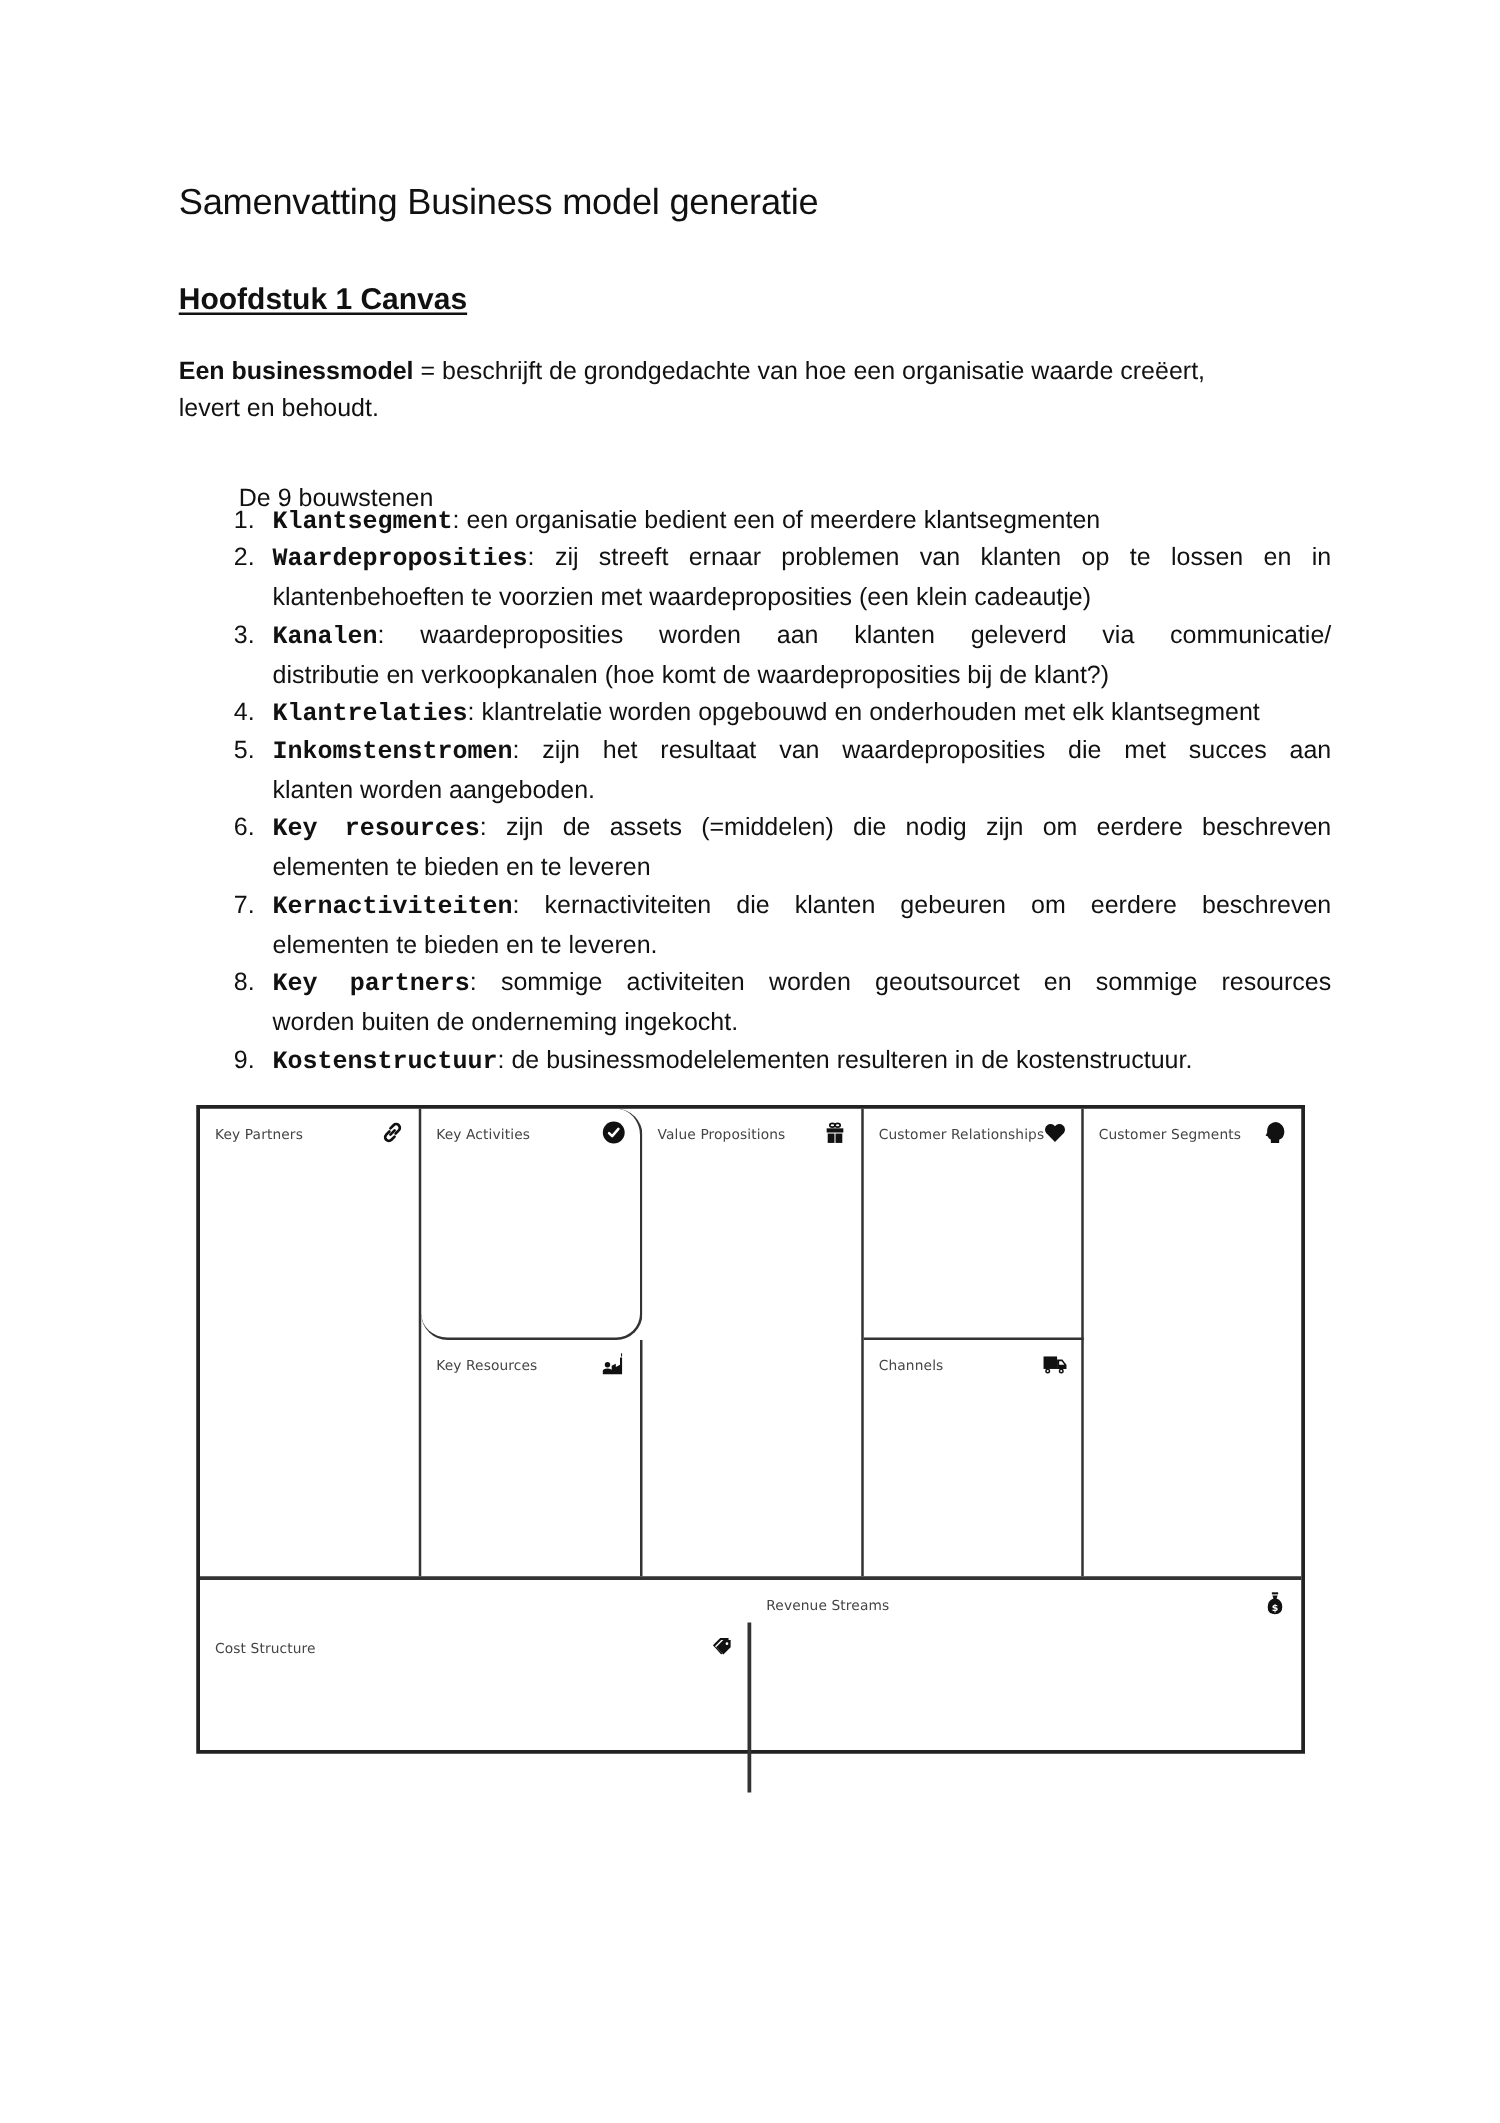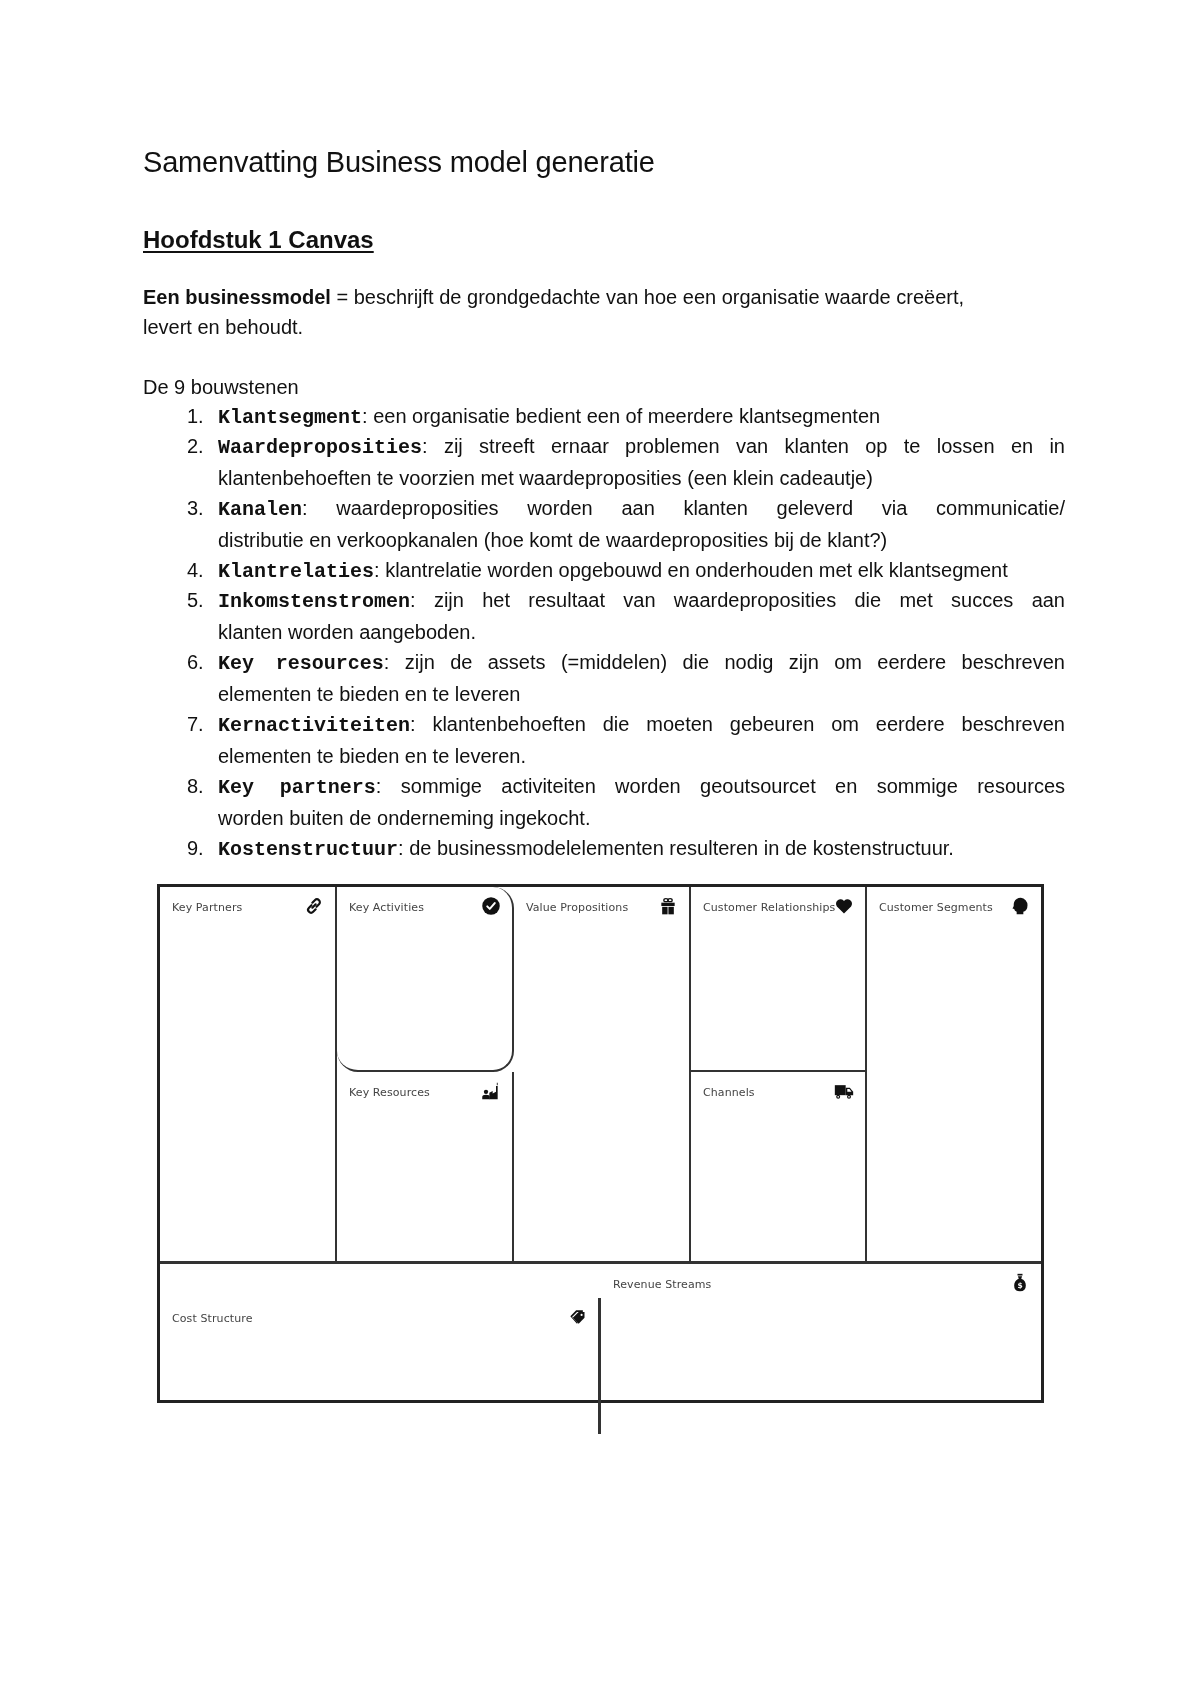--- a/index.html
+++ b/index.html
@@ -8,21 +8,21 @@
     .page { position: absolute; left: 0; top: 0; width: 1200px; height: 1324px; background: #fff; }
 
     .doc-title { position: absolute; left: 143px; top: 146px; font-size: 29px; font-weight: normal;
                  letter-spacing: -0.2px; color: #111; white-space: nowrap; }
     .chapter { position: absolute; left: 143px; top: 226px; font-size: 24px; font-weight: bold;
                text-decoration: underline; text-underline-offset: 3px; white-space: nowrap; }
 
     .para { position: absolute; left: 143px; width: 922px; font-size: 20px; line-height: 30px; }
     .def { top: 282px; text-align: left; }
     .def .line { display: block; white-space: nowrap; }
-    .sub { top: 372px; }
+    .sub { top: 384px; margin-left: 48px; }
 
     .list { position: absolute; left: 143px; top: 401px; width: 922px; margin: 0; padding: 0; list-style: none;
             font-size: 20px; line-height: 30px; }
     .list li { position: relative; padding-left: 75px; }
     .list .num { position: absolute; left: 44px; top: 0; }
     .list .body { display: block; text-align: justify; text-align-last: left; }
     .list .body.justify-first .l1 { display: block; text-align: justify; text-align-last: justify; }
     .list .body .l2 { display: block; }
     .list b { font-weight: bold; font-family: Liberation Mono, monospace; }
 
@@ -97,21 +97,21 @@
     <li>
       <span class="num">6.</span>
       <span class="body justify-first">
           <span class="l1"><b>Key resources</b><span>: zijn de assets (=middelen) die nodig zijn om eerdere beschreven</span></span>
           <span class="l2">elementen te bieden en te leveren</span>
         </span>
     </li>
     <li>
       <span class="num">7.</span>
       <span class="body justify-first">
-          <span class="l1"><b>Kernactiviteiten</b><span>: klantenbehoeften die moeten gebeuren om eerdere beschreven</span></span>
+          <span class="l1"><b>Kernactiviteiten</b><span>: kernactiviteiten die klanten gebeuren om eerdere beschreven</span></span>
           <span class="l2">elementen te bieden en te leveren.</span>
         </span>
     </li>
     <li>
       <span class="num">8.</span>
       <span class="body justify-first">
           <span class="l1"><b>Key partners</b><span>: sommige activiteiten worden geoutsourcet en sommige resources</span></span>
           <span class="l2">worden buiten de onderneming ingekocht.</span>
         </span>
     </li>

